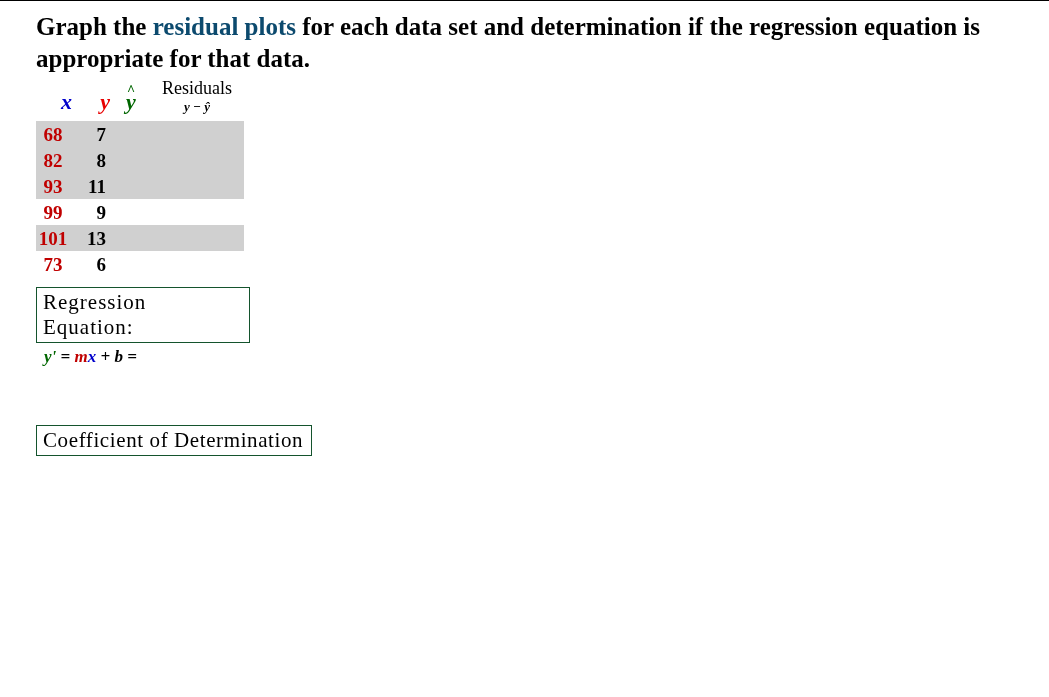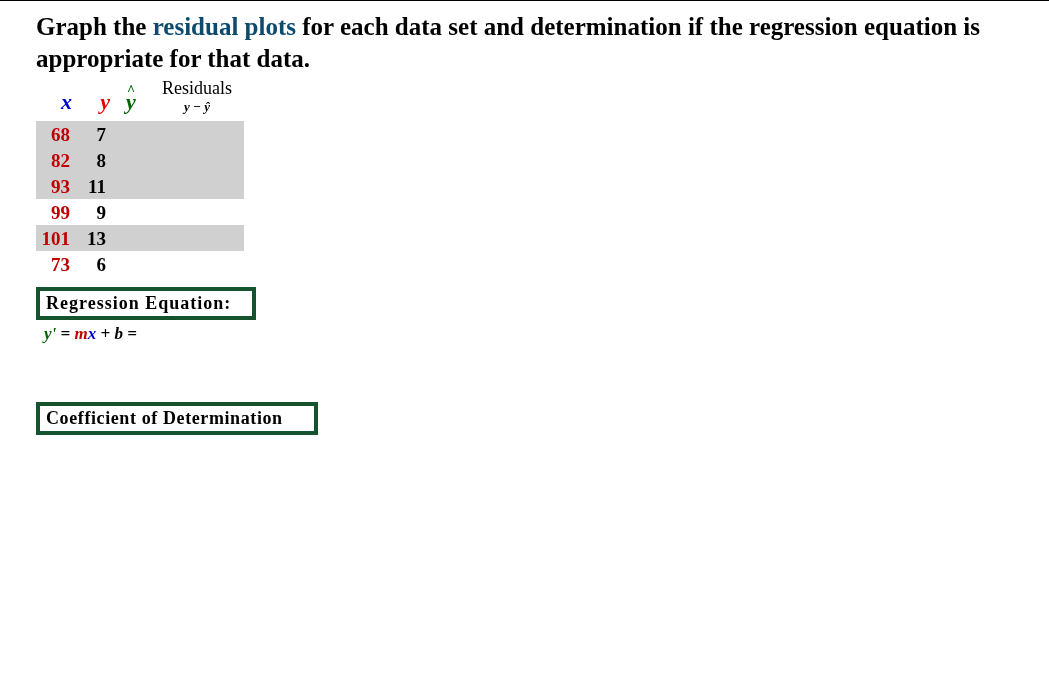--- a/index.html
+++ b/index.html
@@ -90,31 +90,31 @@
   .data-table td {
     font-weight: bold;
     font-size: 19px;
     color: #000;
     text-align: right;
     padding: 2px 6px 2px 0;
     height: 26px;
     box-sizing: border-box;
     line-height: 1;
   }
-  .data-table td.cx { width: 40px; color: #c00000;}
+  .data-table td.cx { width: 40px; color: #c00000; text-align: center;}
   .data-table td.cy { width: 36px; color: #000;}
   .data-table td.cyh { width: 42px; }
   .data-table td.cres { width: 90px; }
   .data-table tr.shade td { background: #d0d0d0; }
   .box {
-    border: 4px solid #14532d;
+    border: 1px solid #14532d;
     padding: 2px 6px;
     display: inline-block;
-    font-weight: bold;
-    font-size: 18px;
+    font-weight: normal;
+    font-size: 21px;
     letter-spacing: 1px;
     margin-top: 4px;
   }
   .section {
     margin-top: 6px;
   }
   .eqline {
     font-weight: bold;
     font-size: 17px;
     font-style: italic;

